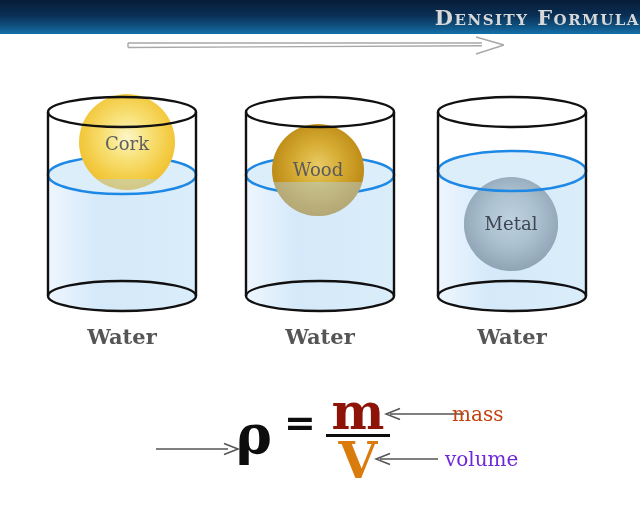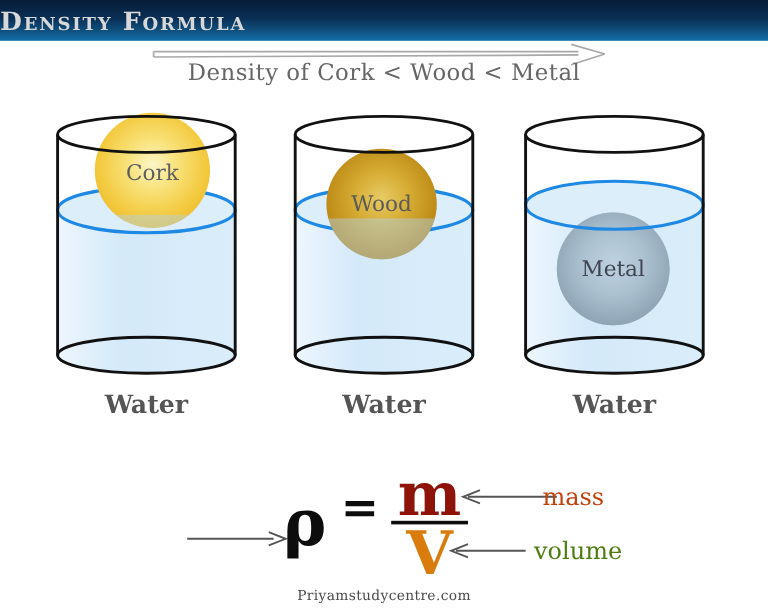--- a/index.html
+++ b/index.html
@@ -5,21 +5,21 @@
   * { margin:0; padding:0; box-sizing:border-box; }
   body { background:#ffffff; font-family:"DejaVu Serif", serif; }
   #page {
     position:relative; width:640px; height:512px;
     background:#ffffff; overflow:hidden;
   }
   
   .banner {
     position:absolute; left:0; top:0; width:640px; height:34px;
     background:linear-gradient(180deg,#071c36 0%,#0a2f55 45%,#0f507e 75%,#1470aa 100%);
-    display:flex; align-items:center; justify-content:flex-start;
+    display:flex; align-items:center; justify-content:flex-end;
   }
   .banner .title {
     color:#d8d8d8; font-size:21px; font-weight:bold;
     font-variant:small-caps; letter-spacing:1.5px;
   }
   
   .top-arrow { position:absolute; left:118px; top:36px; }
   
   .subtitle {
     position:absolute; left:0; top:50px; width:640px;
@@ -48,42 +48,41 @@
   .fraction .bar {
     display:block; height:3px; background:#0d0d0d; margin:4px 0 0 0; width:64px;
   }
   .fraction .den {
     font-size:50px; font-weight:bold; color:#d97c0d; line-height:.95; display:block;
   }
   .mass-label {
     position:absolute; left:452px; top:402px; font-size:20px; color:#c2410c;
   }
   .volume-label {
-    position:absolute; left:445px; top:447px; font-size:20px; color:#4d7c0f;
+    position:absolute; left:445px; top:447px; font-size:20px; color:#6d28d9;
   }
   .small-arrow { position:absolute; }
   .footer {
     position:absolute; left:0; top:489px; width:640px; text-align:center;
     font-size:11.5px; color:#4a4a4a; letter-spacing:.3px;
   }
 </style>
 </head>
 <body>
 
 <div id="page">
 
   <div class="banner">
     <span class="title">Density Formula</span>
   </div>
 
   <svg class="top-arrow" width="396" height="20" viewBox="0 0 396 20">
     <path d="M10,7 L364,7 M10,7 L10,11.5 M10,11.5 L364,9.8 M358,1 L386,9 M358,18 L386,9" fill="none" stroke="#a8a8a8" stroke-width="1.4"></path>
   </svg>
 
-  <div class="subtitle">Density of Cork &lt; Wood &lt; Metal</div>
 
   <svg class="beaker-svg" width="640" height="276" viewBox="0 0 640 276">
     <defs>
       <linearGradient id="waterFill" x1="0" y1="0" x2="1" y2="0">
         <stop offset="0" stop-color="#eef6fe"></stop>
         <stop offset="0.35" stop-color="#d4e9f9"></stop>
         <stop offset="1" stop-color="#daedfa"></stop>
       </linearGradient>
       <radialGradient id="corkGrad" cx="0.5" cy="0.45" r="0.62">
         <stop offset="0" stop-color="#fcf6c8"></stop>
@@ -175,15 +174,14 @@
   <svg class="small-arrow" style="left:384px; top:406px;" width="82" height="16" viewBox="0 0 82 16">
     <path d="M16,2.5 L2,8 L16,13.5 M6,8 L80,8" fill="none" stroke="#555555" stroke-width="1.6"></path>
   </svg>
   <div class="mass-label">mass</div>
 
   <svg class="small-arrow" style="left:374px; top:451px;" width="66" height="16" viewBox="0 0 66 16">
     <path d="M16,2.5 L2,8 L16,13.5 M6,8 L64,8" fill="none" stroke="#555555" stroke-width="1.6"></path>
   </svg>
   <div class="volume-label">volume</div>
 
-  <div class="footer">Priyamstudycentre.com</div>
 
 </div>
 
 </body></html>

